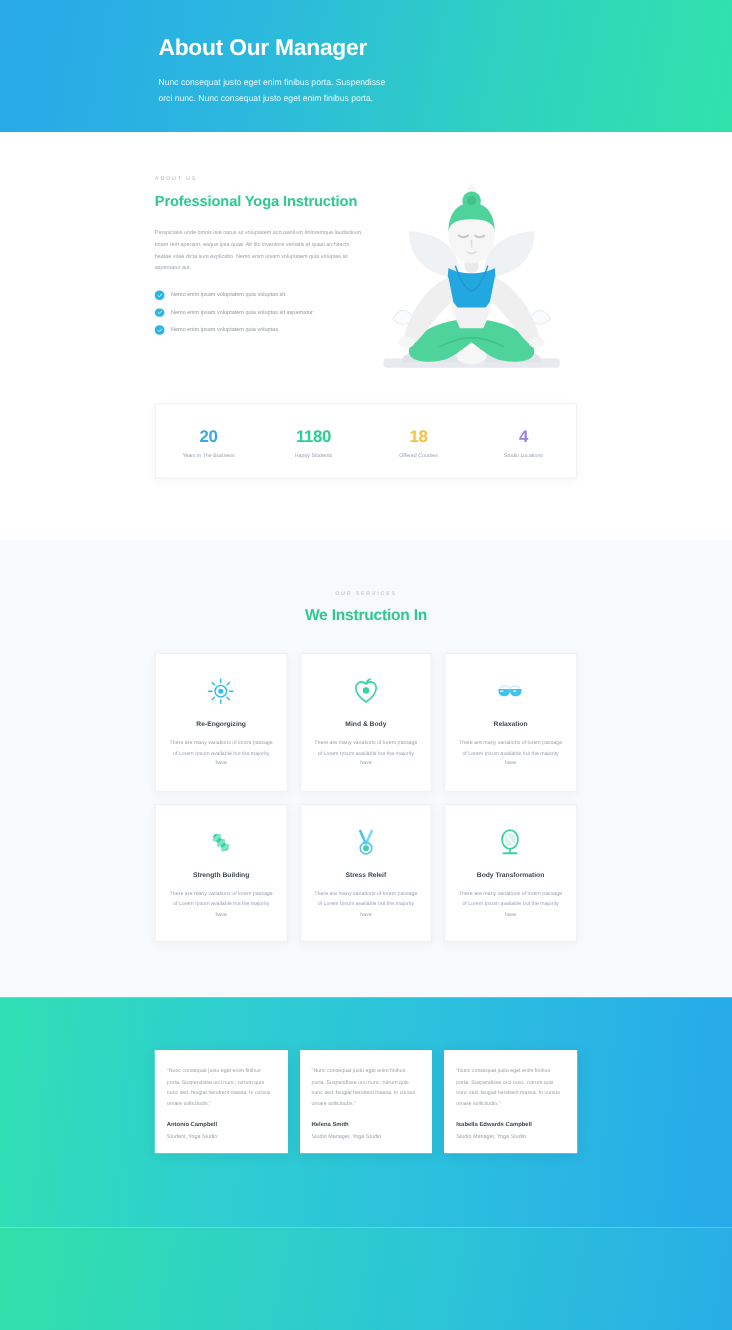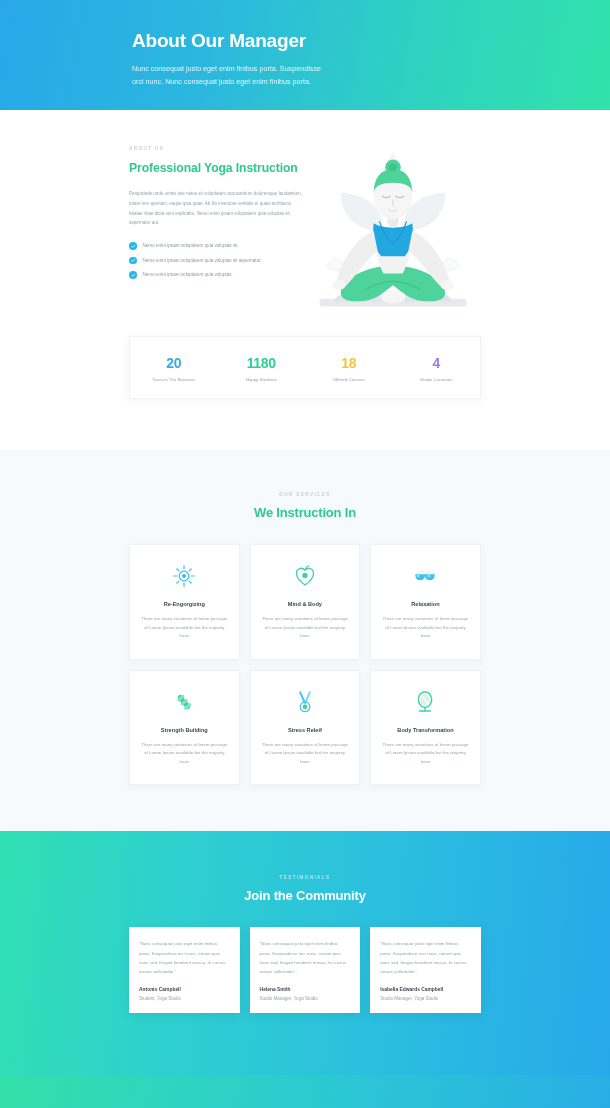--- a/index.html
+++ b/index.html
@@ -337,24 +337,20 @@
         </svg>
       </div>
       <div class="card-title">Body Transformation</div>
       <div class="card-text">There are many variations of lorem passage of Lorem Ipsum available but the majority have</div>
     </div>
 
   </div>
 </section>
 
 <section class="testi">
-  <div class="sec-head">
-    <div class="eyebrow">TESTIMONIALS</div>
-    <div class="sec-title">Join the Community</div>
-  </div>
   <div class="t-cards">
     <div class="t-card">
       <div class="t-quote">"Nunc consequat justo eget enim finibus porta. Suspendisse orci nunc, rutrum quis nunc sed, feugiat hendrerit massa. In cursus ornare sollicitudin."</div>
       <div class="t-name">Antonio Campbell</div>
       <div class="t-role">Student, Yoga Studio</div>
     </div>
     <div class="t-card">
       <div class="t-quote">"Nunc consequat justo eget enim finibus porta. Suspendisse orci nunc, rutrum quis nunc sed, feugiat hendrerit massa. In cursus ornare sollicitudin."</div>
       <div class="t-name">Helena Smith</div>
       <div class="t-role">Studio Manager, Yoga Studio</div>

